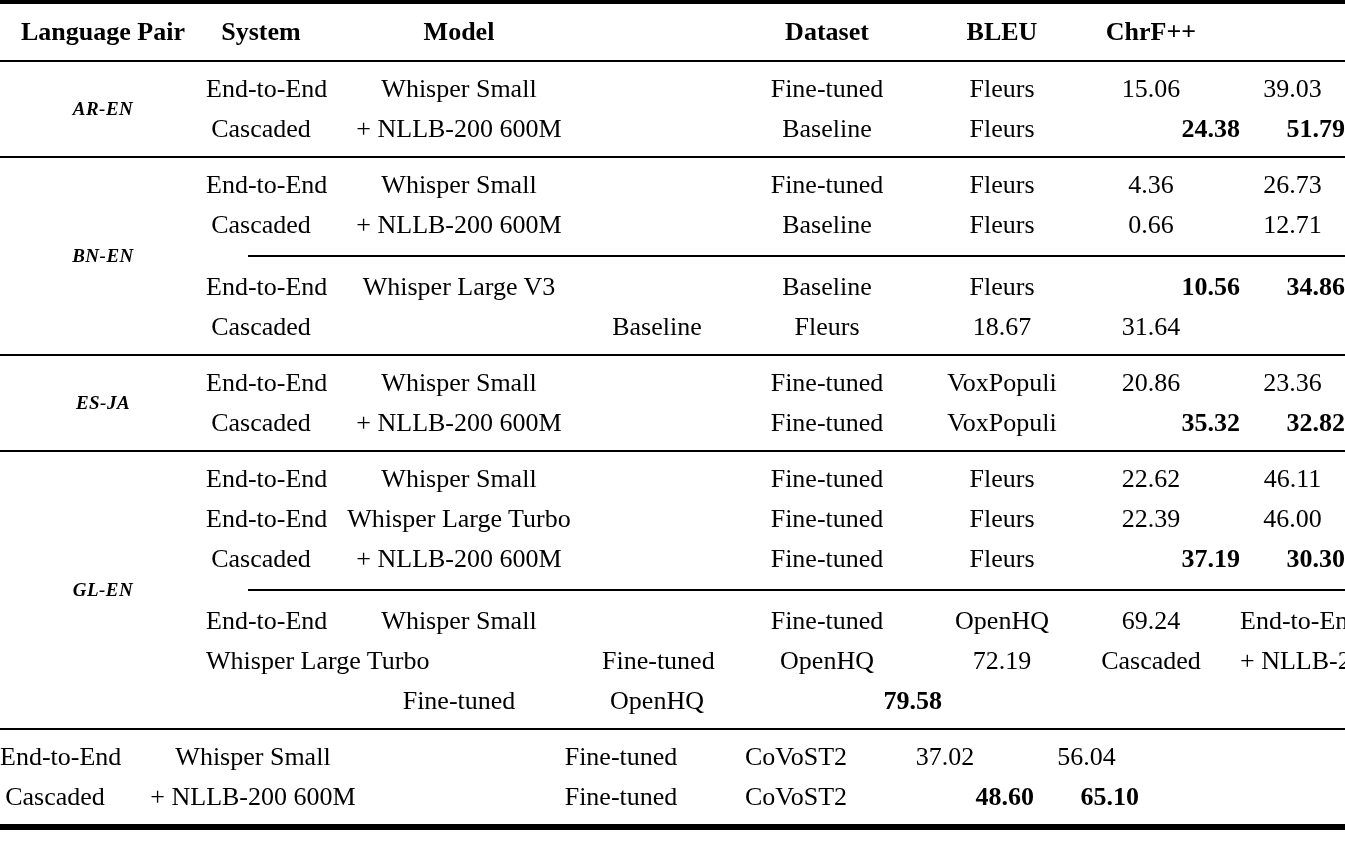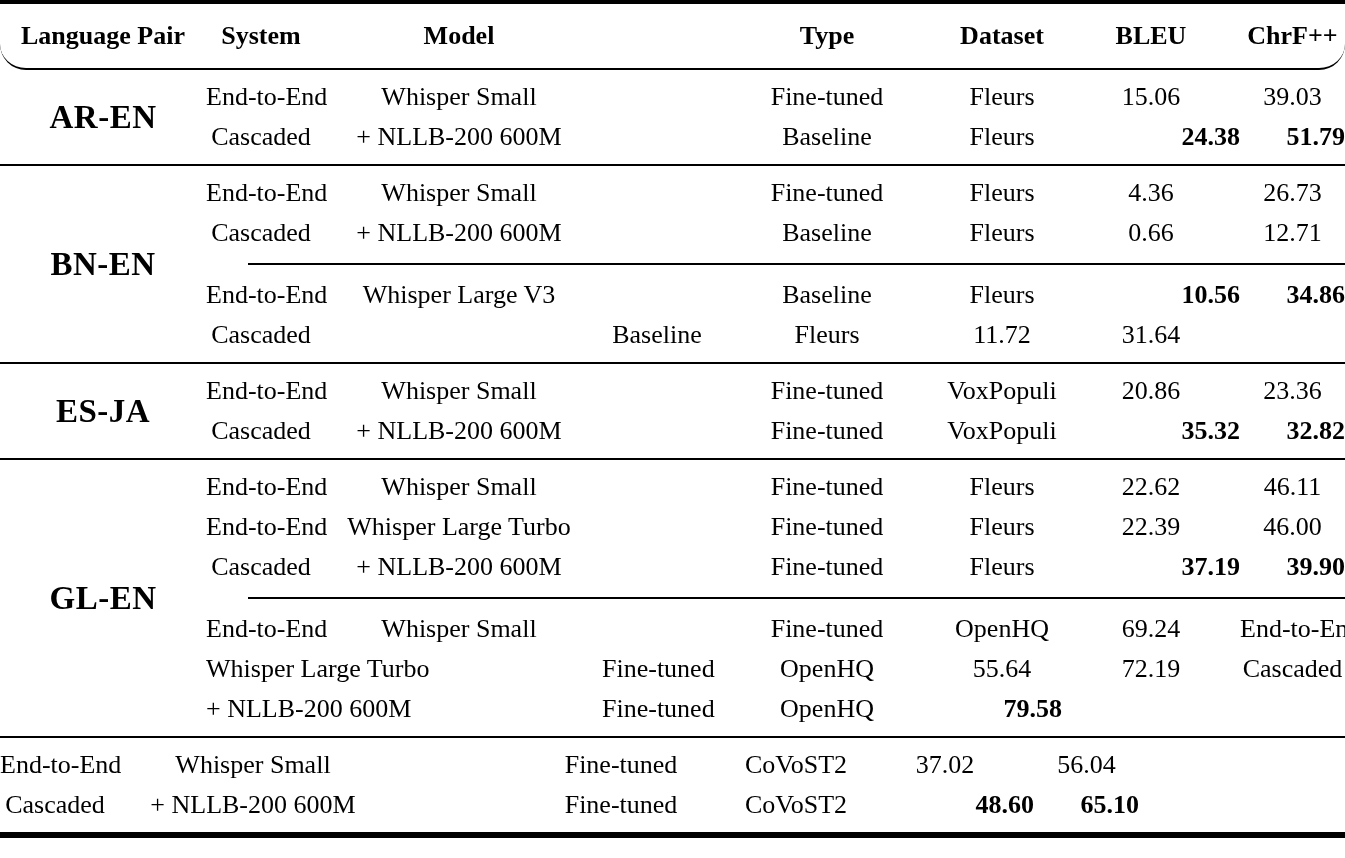--- a/index.html
+++ b/index.html
@@ -6,33 +6,32 @@
   html,body { width:1345px; height:858px; background:#ffffff; }
   body { font-family:"Liberation Serif", serif; color:#000; }
 
   .results-table { width:1345px; }
 
   .rule-thick { height:4px; background:#000; }
 
   .header-row {
     display:grid;
     grid-template-columns:206px 110px 286px 110px 230px 120px 178px 105px;
-    height:66px;
+    height:58px;
     align-items:center;
     border-bottom:2.5px solid #000;
-    border-radius:26px;
   }
   .hcell {
     font-weight:bold; font-size:26px; text-align:center; white-space:nowrap;
   }
 
   .section { display:flex; border-bottom:2.5px solid #000; }
   .lang-cell {
     width:206px; display:flex; align-items:center; justify-content:center;
-    font-weight:bold; font-size:33px; letter-spacing:0.5px;
+    font-weight:bold; font-size:19px; letter-spacing:0.5px;font-style:italic;
   }
   .section-body { flex:1; display:flex; flex-direction:column; }
 
   .group {
     display:grid;
     grid-template-columns:110px 286px 110px 230px 120px 178px 105px;
     padding:7px 0;
   }
   .cell {
     height:40px; line-height:40px; font-size:26px;
@@ -49,21 +48,20 @@
 <body>
 
 <div class="results-table">
   <div class="rule-thick"></div>
 
   <div class="header-row">
     <div class="hcell">Language Pair</div>
     <div class="hcell">System</div>
     <div class="hcell">Model</div>
     <div class="hcell"></div>
-    <div class="hcell">Type</div>
     <div class="hcell">Dataset</div>
     <div class="hcell">BLEU</div>
     <div class="hcell">ChrF++</div>
   </div>
 
   <div>
       <div class="section">
         <div class="lang-cell">AR-EN</div>
         <div class="section-body">
           <div class="group">
@@ -109,21 +107,21 @@
             <div class="cell">Whisper Large V3</div>
             <div class="cell"></div>
             <div class="cell">Baseline</div>
             <div class="cell">Fleurs</div>
             <div class="cell bold">10.56</div>
             <div class="cell bold">34.86</div>
             <div class="cell">Cascaded</div>
             <div class="cell"></div>
             <div class="cell">Baseline</div>
             <div class="cell">Fleurs</div>
-            <div class="cell">11.72</div>
+            <div class="cell">18.67</div>
             <div class="cell">31.64</div>
           </div>
         </div>
       </div>
       <div class="section">
         <div class="lang-cell">ES-JA</div>
         <div class="section-body">
           <div class="group">
             <div class="cell">End-to-End</div>
             <div class="cell">Whisper Small</div>
@@ -159,36 +157,35 @@
             <div class="cell">Fine-tuned</div>
             <div class="cell">Fleurs</div>
             <div class="cell">22.39</div>
             <div class="cell">46.00</div>
             <div class="cell">Cascaded</div>
             <div class="cell">+ NLLB-200 600M</div>
             <div class="cell"></div>
             <div class="cell">Fine-tuned</div>
             <div class="cell">Fleurs</div>
             <div class="cell bold">37.19</div>
-            <div class="cell bold">39.90</div>
+            <div class="cell bold">30.30</div>
           </div>
           <div class="subrule"></div>
           <div class="group">
             <div class="cell">End-to-End</div>
             <div class="cell">Whisper Small</div>
             <div class="cell"></div>
             <div class="cell">Fine-tuned</div>
             <div class="cell">OpenHQ</div>
             <div class="cell">69.24</div>
             <div class="cell">End-to-End</div>
             <div class="cell">Whisper Large Turbo</div>
             <div class="cell"></div>
             <div class="cell">Fine-tuned</div>
             <div class="cell">OpenHQ</div>
-            <div class="cell">55.64</div>
             <div class="cell">72.19</div>
             <div class="cell">Cascaded</div>
             <div class="cell">+ NLLB-200 600M</div>
             <div class="cell"></div>
             <div class="cell">Fine-tuned</div>
             <div class="cell">OpenHQ</div>
             <div class="cell bold">79.58</div>
           </div>
         </div>
       </div>

